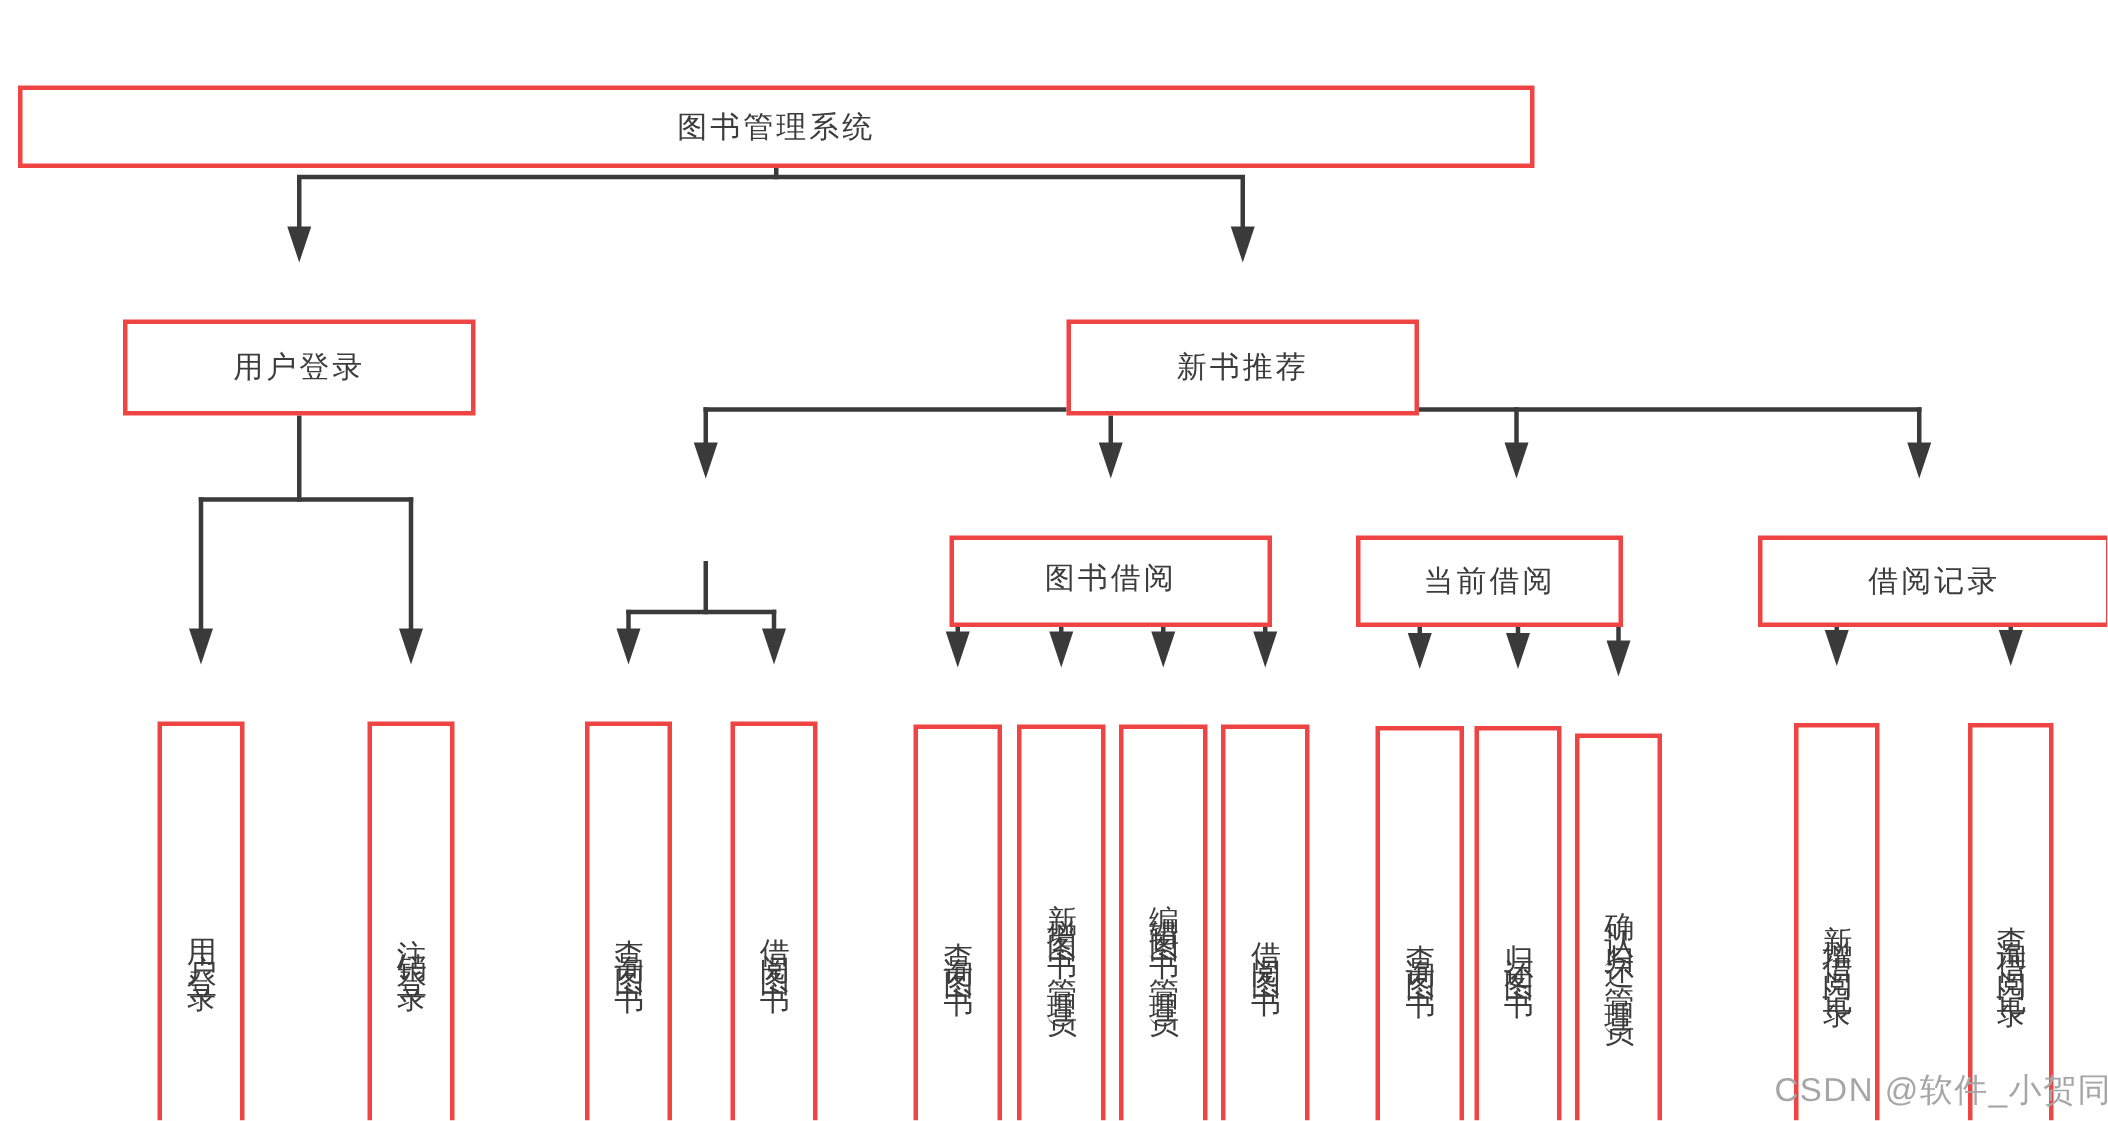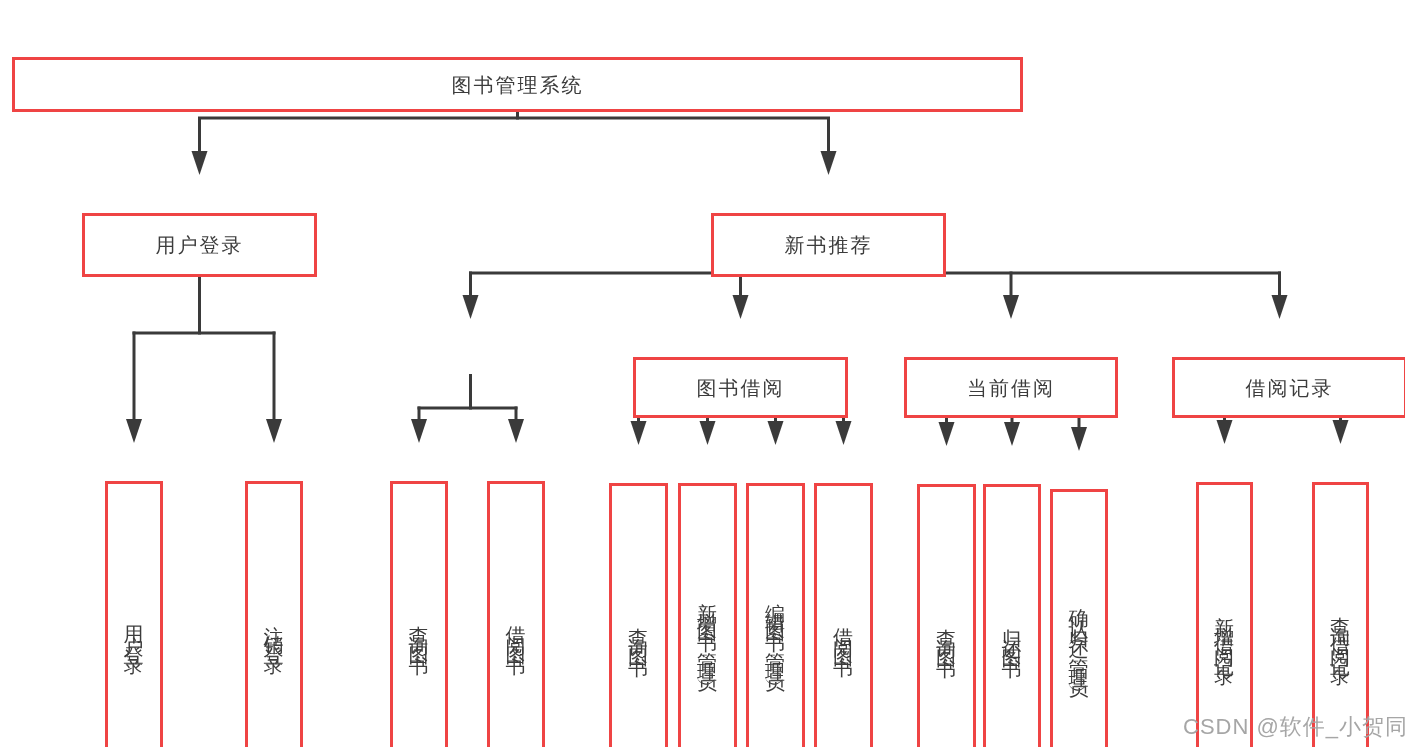--- a/index.html
+++ b/index.html
@@ -18,22 +18,22 @@
   }
   .node.v{
     writing-mode:vertical-rl;text-orientation:mixed;
     letter-spacing:10px;line-height:1;white-space:normal;
   }
   
   .n-root{left:12px;top:13px;width:1011px;height:55px;}
   .n-l2a{left:82px;top:169px;width:235px;height:64px;}
   .n-l2b{left:711px;top:169px;width:235px;height:64px;}
   .n-l3a{left:363px;top:313px;width:215px;height:61px;}
-  .n-l3b{left:633px;top:313px;width:215px;height:61px;}
-  .n-l3c{left:904px;top:313px;width:214px;height:61px;}
+  .n-l3b{left:633px;top:313px;width:215px;height:61px;font-family:Liberation Mono, monospace;}
+  .n-l3c{left:904px;top:313px;width:178px;height:61px;}
   .n-l3d{left:1172px;top:313px;width:235px;height:61px;}
   .f-1a{left:105px;top:437px;width:58px;height:298px;}
   .f-1b{left:245px;top:437px;width:58px;height:298px;}
   .f-2a{left:390px;top:437px;width:58px;height:298px;}
   .f-2b{left:487px;top:437px;width:58px;height:298px;}
   .f-3a{left:609px;top:439px;width:59px;height:298px;}
   .f-3b{left:678px;top:439px;width:59px;height:298px;}
   .f-3c{left:746px;top:439px;width:59px;height:298px;}
   .f-3d{left:814px;top:439px;width:59px;height:298px;}
   .f-4a{left:917px;top:440px;width:59px;height:297px;}

